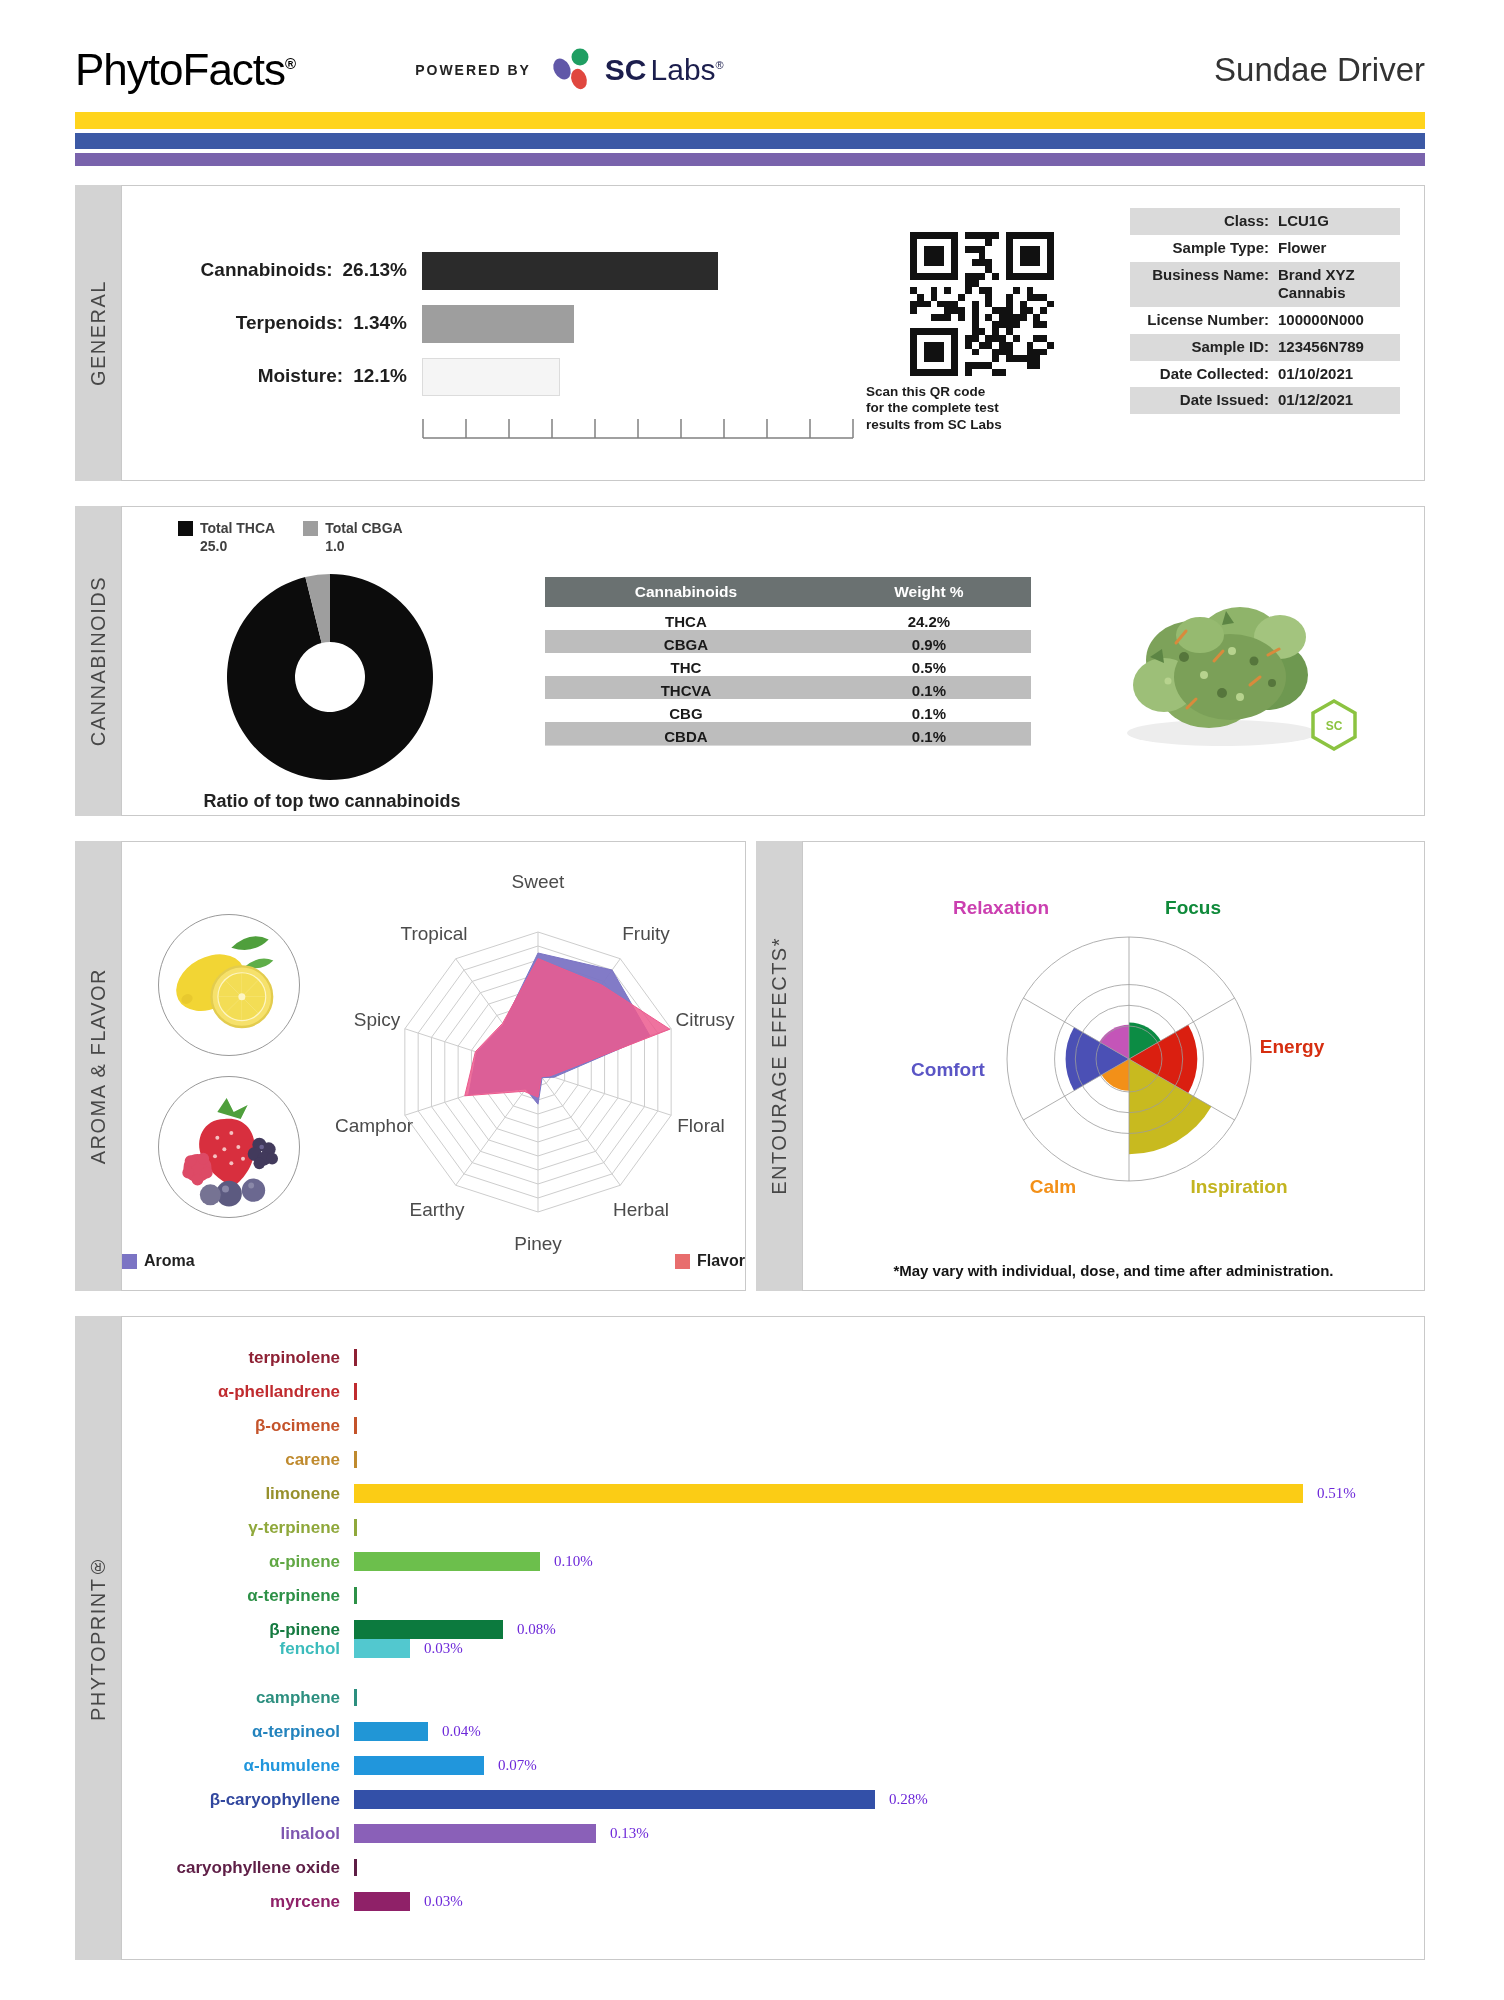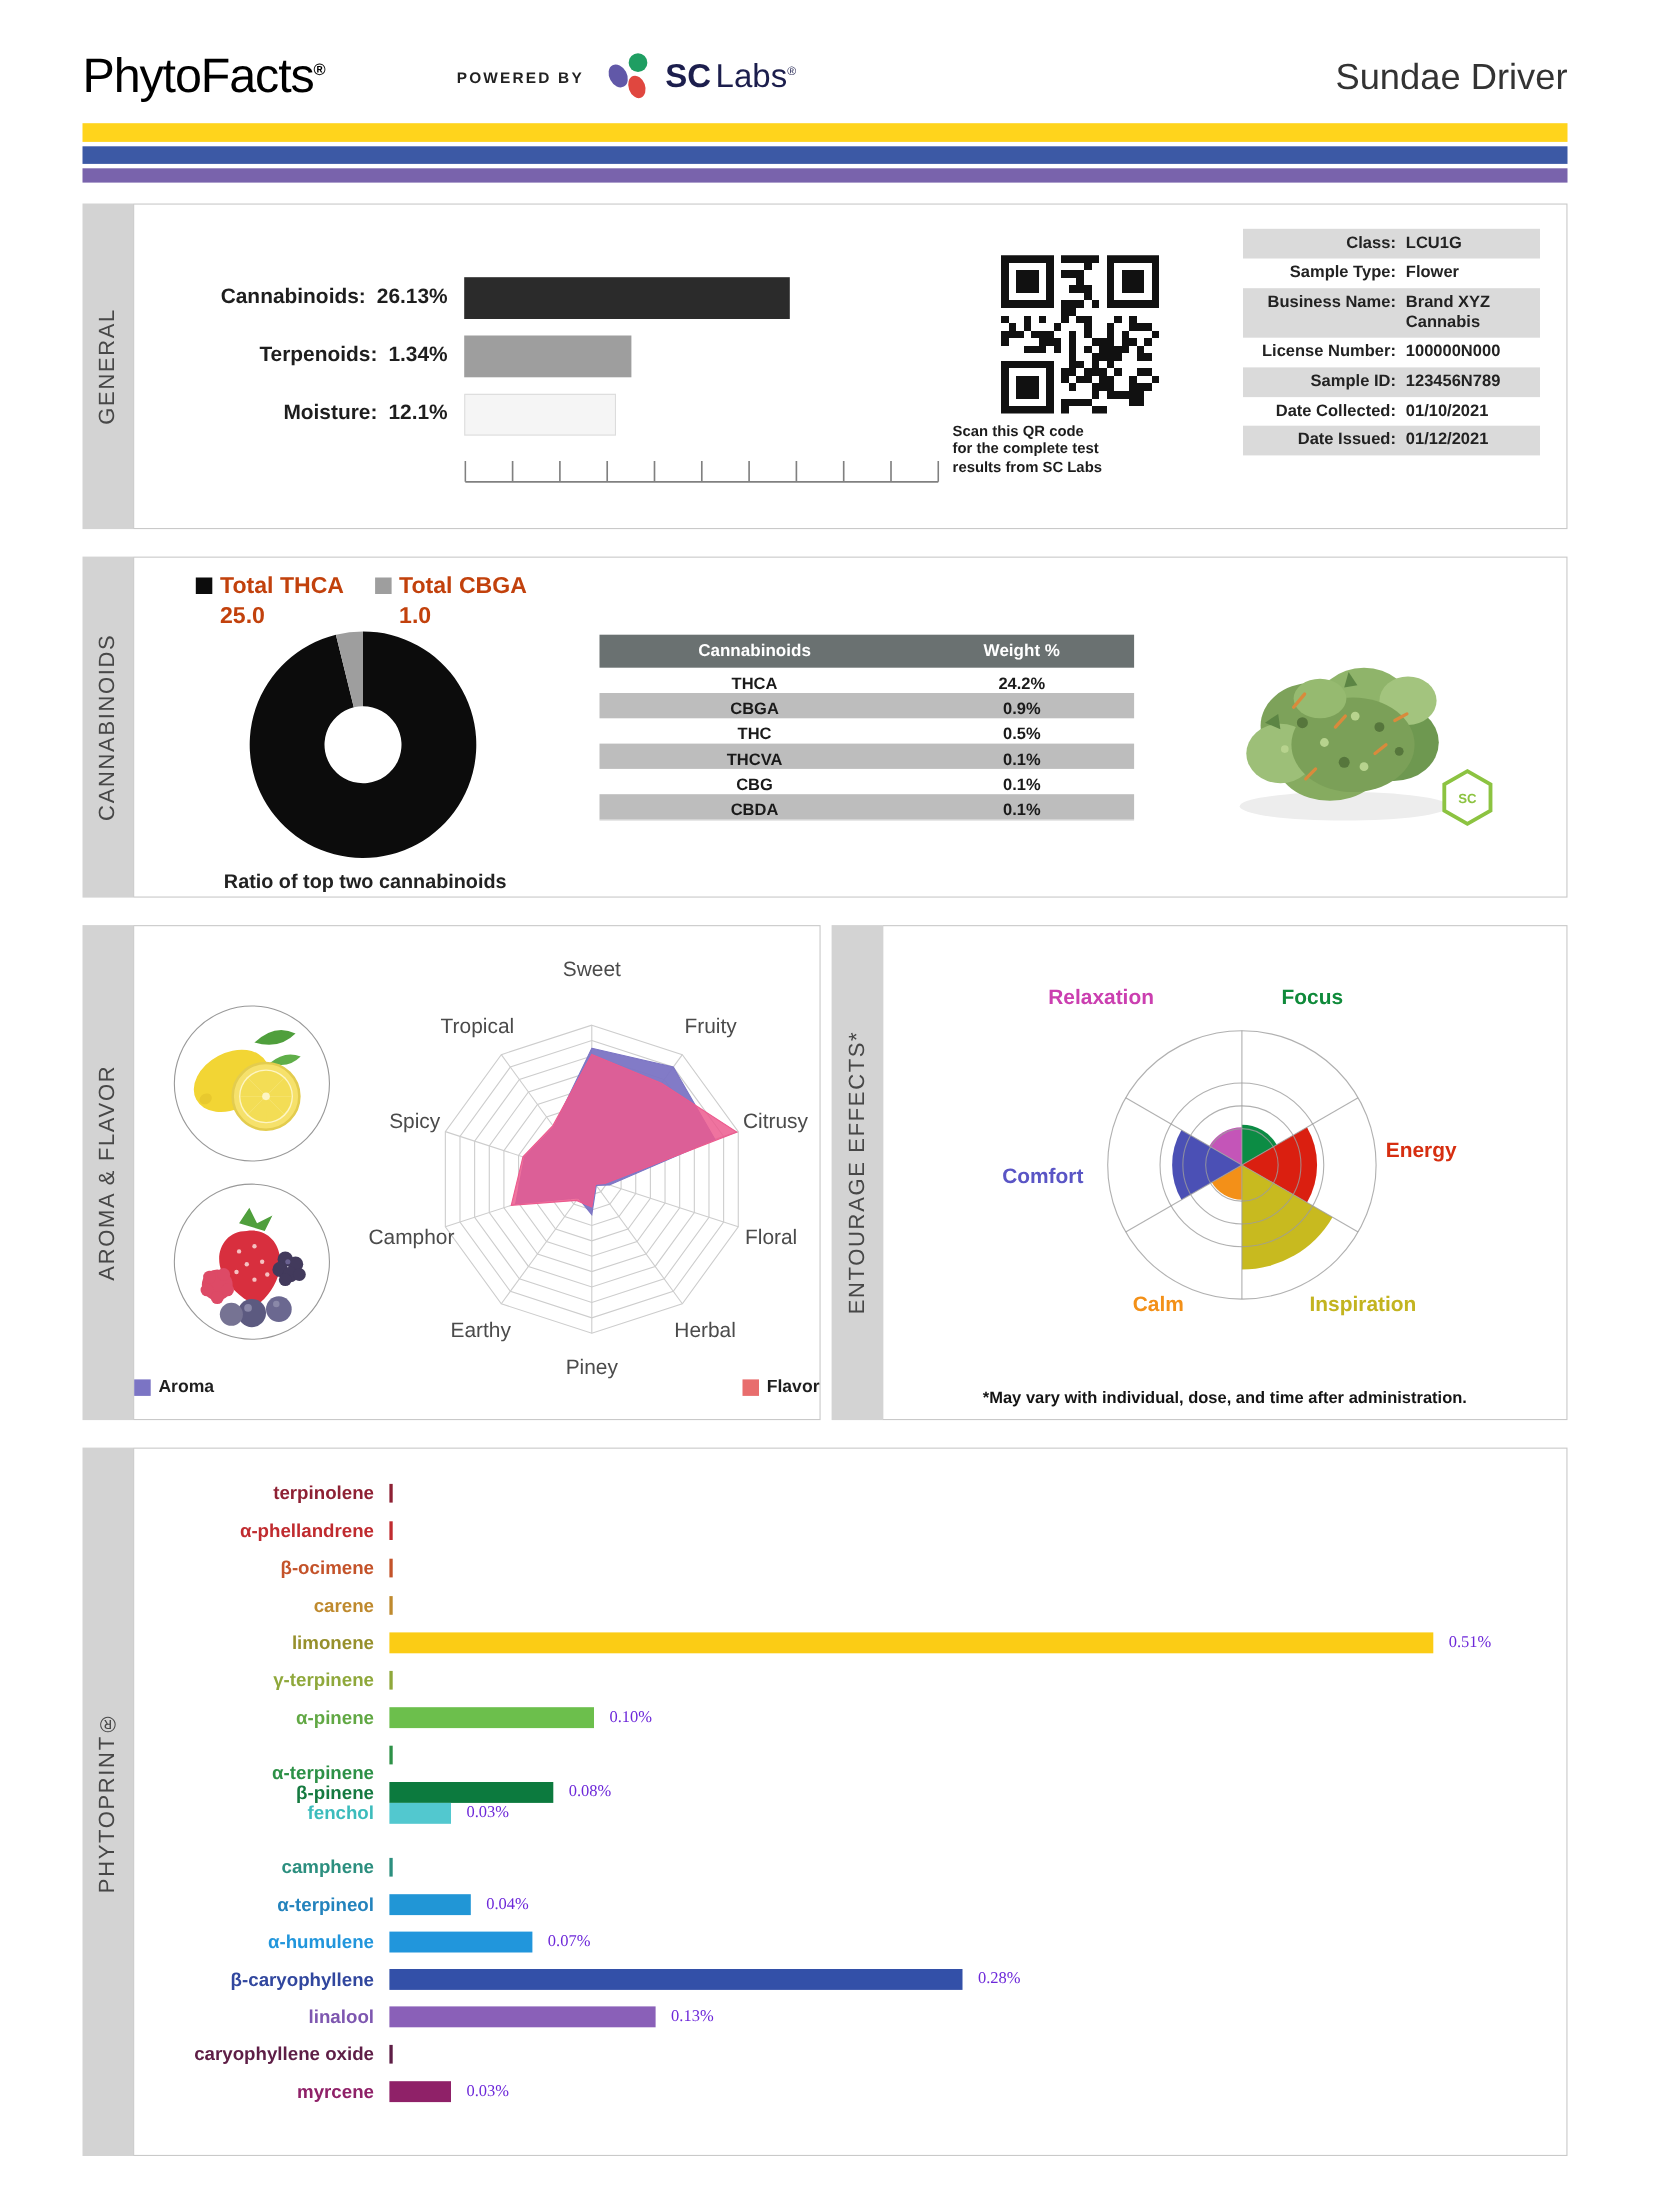--- a/index.html
+++ b/index.html
@@ -45,21 +45,21 @@
   #ruler{position:absolute;left:300px;top:226px;width:432px;height:28px;}
   #qr{position:absolute;left:788px;top:46px;width:144px;height:144px;}
   .qr-caption{position:absolute;left:744px;top:198px;width:232px;text-align:left;font-size:13.5px;font-weight:700;line-height:1.22;color:#1c1c1c;white-space:pre-line;}
   .info{position:absolute;left:1008px;top:22px;width:270px;font-size:15px;}
   .info-row{display:flex;padding:4px 0;line-height:1.25;}
   .info-row.alt{background:#dadada;}
   .info-label{width:148px;text-align:right;font-weight:700;padding-right:9px;color:#222;}
   .info-value{flex:1;font-weight:600;color:#222;}
   
   #cleg{position:absolute;left:56px;top:12px;display:flex;gap:28px;}
-  .cleg-item{font-size:21px;font-weight:700;color:#c2410c;line-height:1.3;}
+  .cleg-item{font-size:14px;font-weight:700;color:#404040;line-height:1.3;}
   .cleg-line1{display:flex;align-items:center;gap:7px;}
   .cleg-sw{width:15px;height:15px;display:inline-block;}
   .cleg-val{margin-left:22px;}
   #donut{position:absolute;left:102px;top:64px;width:212px;height:212px;}
   #cann-caption{position:absolute;left:40px;top:284px;width:340px;text-align:center;font-size:18px;font-weight:700;color:#222;}
   #cann-table{position:absolute;left:423px;top:70px;width:486px;border-bottom:1px solid #d8d8d8;}
   .ct-header{display:flex;background:#6a7171;color:#fff;height:30px;align-items:center;font-weight:700;font-size:15.5px;}
   .ct-row{display:flex;height:23px;align-items:flex-end;font-weight:700;font-size:15px;color:#1a1a1a;}
   .ct-row.alt{background:#bdbdbd;}
   .ct-c1{width:58%;text-align:center;}
@@ -567,21 +567,21 @@
         <div class="tp-row" style="top: 196px;">
           <span class="tp-label" style="color: rgb(143, 168, 59);">γ-terpinene</span>
           <div class="tp-tick" style="background: rgb(143, 168, 59);"></div>
         </div>
         <div class="tp-row" style="top: 230px;">
           <span class="tp-label" style="color: rgb(97, 168, 68);">α-pinene</span>
           <div class="tp-bar" style="width: 186px; background: rgb(108, 191, 76);"></div>
           <span class="tp-val" style="left: 432px;">0.10%</span>
         </div>
         <div class="tp-row" style="top: 264px;">
-          <span class="tp-label" style="color: rgb(45, 145, 71); margin-top: 16px;">α-terpinene</span>
+          <span class="tp-label" style="color: rgb(45, 145, 71);">α-terpinene</span>
           <div class="tp-tick" style="background: rgb(45, 145, 71);"></div>
         </div>
         <div class="tp-row" style="top: 298px;">
           <span class="tp-label" style="color: rgb(21, 122, 64);">β-pinene</span>
           <div class="tp-bar" style="width: 149px; background: rgb(12, 122, 62);"></div>
           <span class="tp-val" style="left: 395px;">0.08%</span>
         </div>
         <div class="tp-row" style="top: 317px;">
           <span class="tp-label" style="color: rgb(60, 188, 188);">fenchol</span>
           <div class="tp-bar" style="width: 56px; background: rgb(82, 200, 207);"></div>

